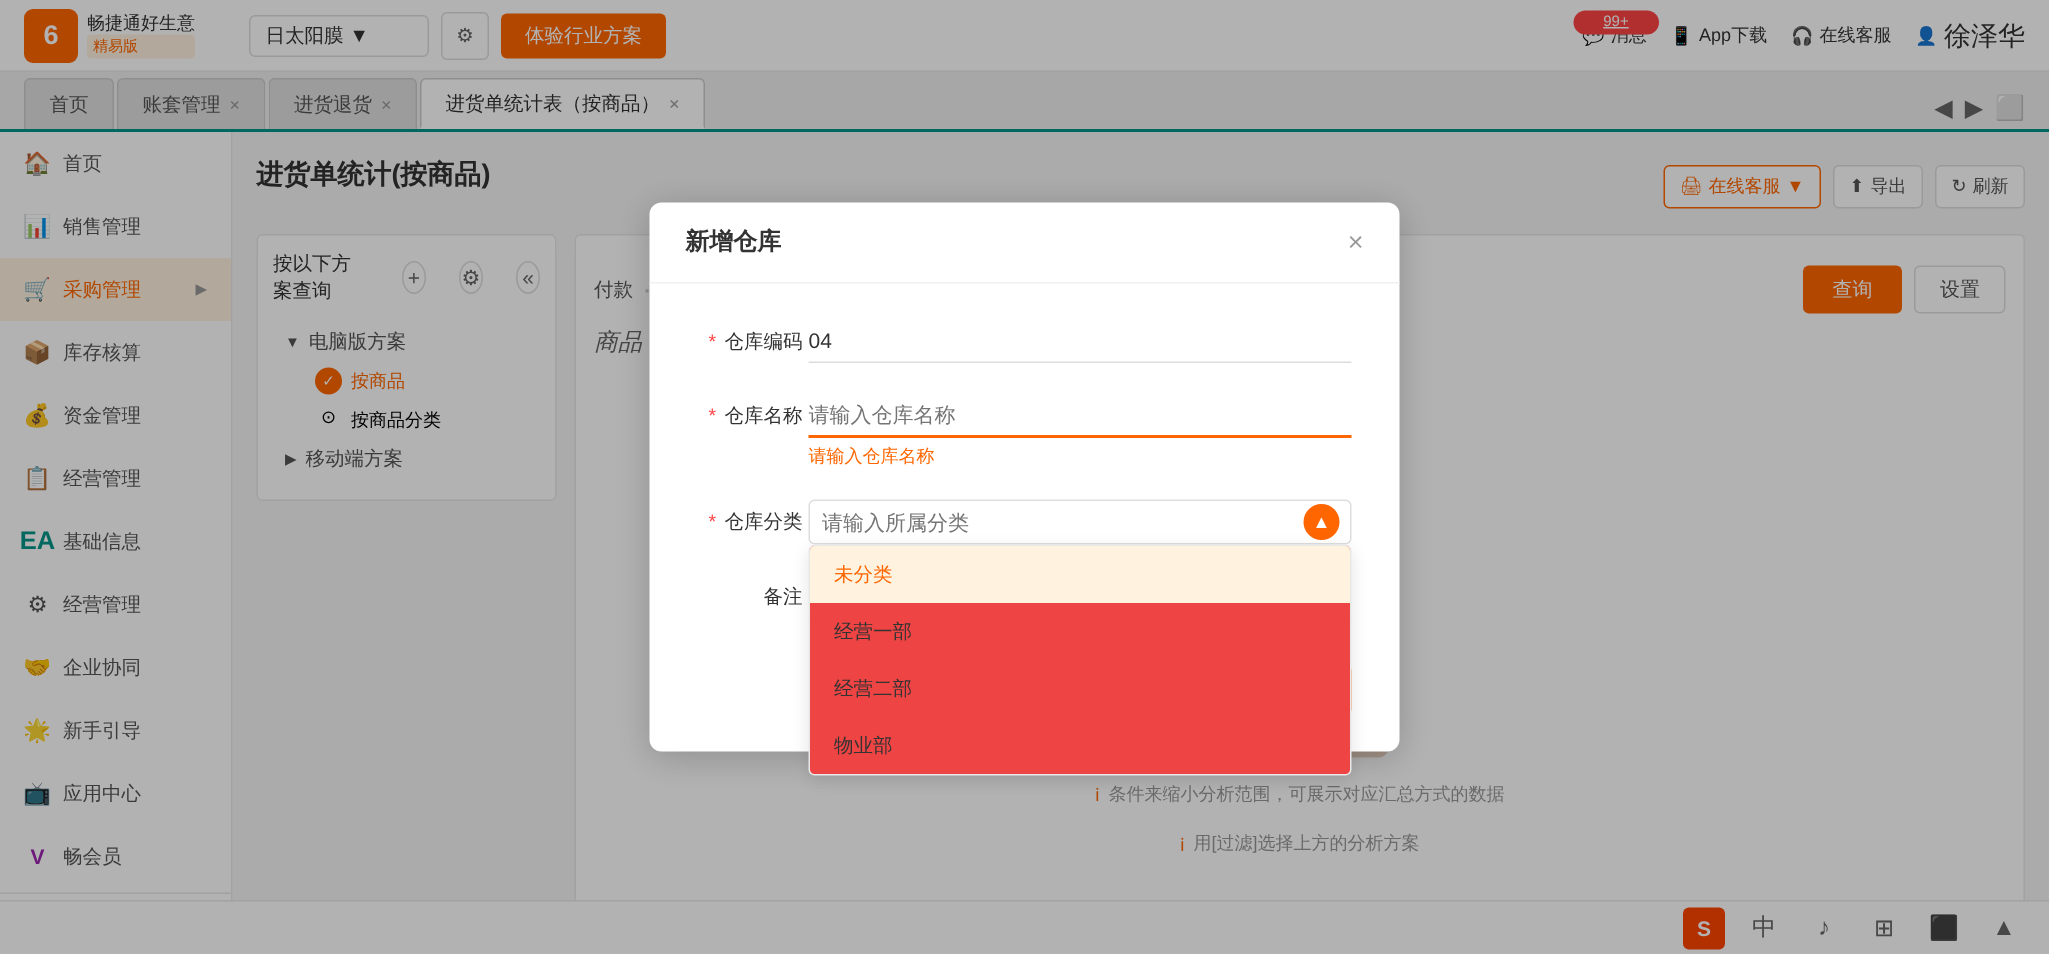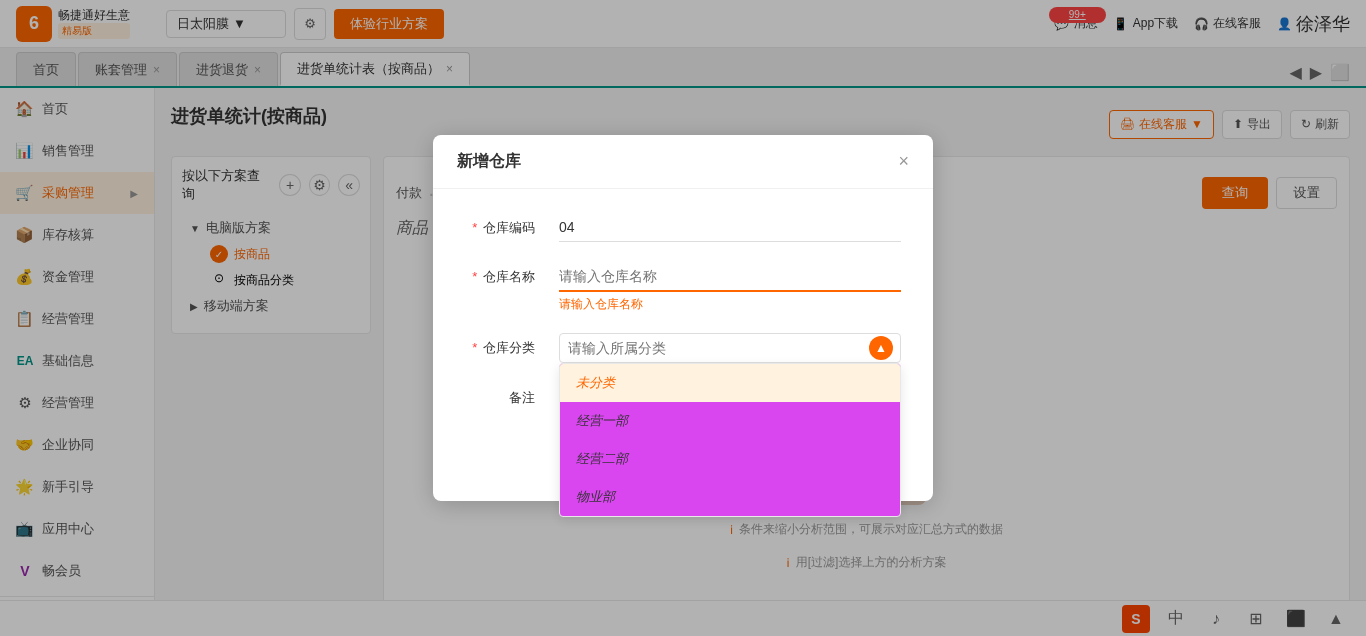--- a/index.html
+++ b/index.html
@@ -143,21 +143,21 @@
     }
     .toolbar-right { display: flex; align-items: center; gap: 8px; }
     .print-btn, .export-btn, .refresh-btn {
       display: flex; align-items: center; gap: 4px;
       padding: 5px 10px; border: 1px solid #ddd; border-radius: 4px;
       background: #fff; cursor: pointer; color: #555; font-size: 12px;
     }
     .print-btn { color: #ff6600; border-color: #ff6600; }
     .query-title {
       font-size: 13px; color: #333; margin-bottom: 8px;
-      display: flex; align-items: center; gap: 8px;
+      display: flex; align-items: center; gap: 22px;
     }
     .query-btn-add, .query-btn-settings, .query-btn-collapse {
       width: 22px; height: 22px; border-radius: 50%;
       display: flex; align-items: center; justify-content: center;
       cursor: pointer; font-size: 14px;
     }
     .query-btn-add { border: 1px solid #ddd; color: #666; }
     .query-btn-settings { border: 1px solid #ddd; color: #666; }
     .query-btn-collapse { border: 1px solid #ddd; color: #666; }
 
@@ -218,21 +218,21 @@
     .modal-header {
       display: flex; align-items: center; justify-content: space-between;
       padding: 16px 24px;
       border-bottom: 1px solid #f0f0f0;
     }
     .modal-title { font-size: 16px; font-weight: bold; color: #333; }
     .modal-close { cursor: pointer; color: #999; font-size: 18px; }
 
     .modal-body { padding: 24px 32px 8px; }
     .modal-field {
-      display: flex; align-items: flex-start; gap: 24px;
+      display: flex; align-items: flex-start; gap: 4px;
       margin-bottom: 20px;
     }
     .modal-label {
       color: #333; white-space: nowrap; padding-top: 6px;
       min-width: 70px; text-align: right;
     }
     .required { color: #ff4444; margin-right: 2px; }
     .modal-input {
       flex: 1;
       border: none; border-bottom: 1px solid #ddd;
@@ -256,27 +256,26 @@
       position: absolute; right: 8px; top: 50%; transform: translateY(-50%);
       width: 24px; height: 24px; background: #ff6600; border-radius: 50%;
       display: flex; align-items: center; justify-content: center;
       color: white; cursor: pointer; font-size: 12px;
     }
 
     
     .dropdown-list {
       position: absolute;
       top: 100%; left: 0; right: 0;
-      background: #d946ef;
+      background: #ef4444;
       border: 1px solid #e8e8e8;
       border-radius: 4px;
       box-shadow: 0 4px 12px rgba(0,0,0,0.1);
       z-index: 300;
       overflow: hidden;
-      font-style: italic;
     }
     .dropdown-item {
       padding: 10px 16px; cursor: pointer; color: #333; font-size: 13px;
     }
     .dropdown-item.selected { background: #fff3e0; color: #ff6600; }
 
     .modal-footer {
       display: flex; justify-content: flex-end; gap: 12px;
       padding: 0 32px;
     }
@@ -446,21 +445,21 @@
       </div>
       <div class="sidebar-item">
         <span class="sidebar-icon">💰</span>
         <span>资金管理</span>
       </div>
       <div class="sidebar-item">
         <span class="sidebar-icon">📋</span>
         <span>经营管理</span>
       </div>
       <div class="sidebar-item">
-        <span class="sidebar-icon" style="font-size:12px;font-weight:bold;color:#009688;">EA</span>
+        <span class="sidebar-icon" style="font-size:17px;font-weight:bold;color:#009688;">EA</span>
         <span>基础信息</span>
       </div>
       <div class="sidebar-item">
         <span class="sidebar-icon">⚙</span>
         <span>经营管理</span>
       </div>
       <div class="sidebar-item">
         <span class="sidebar-icon">🤝</span>
         <span>企业协同</span>
       </div>

